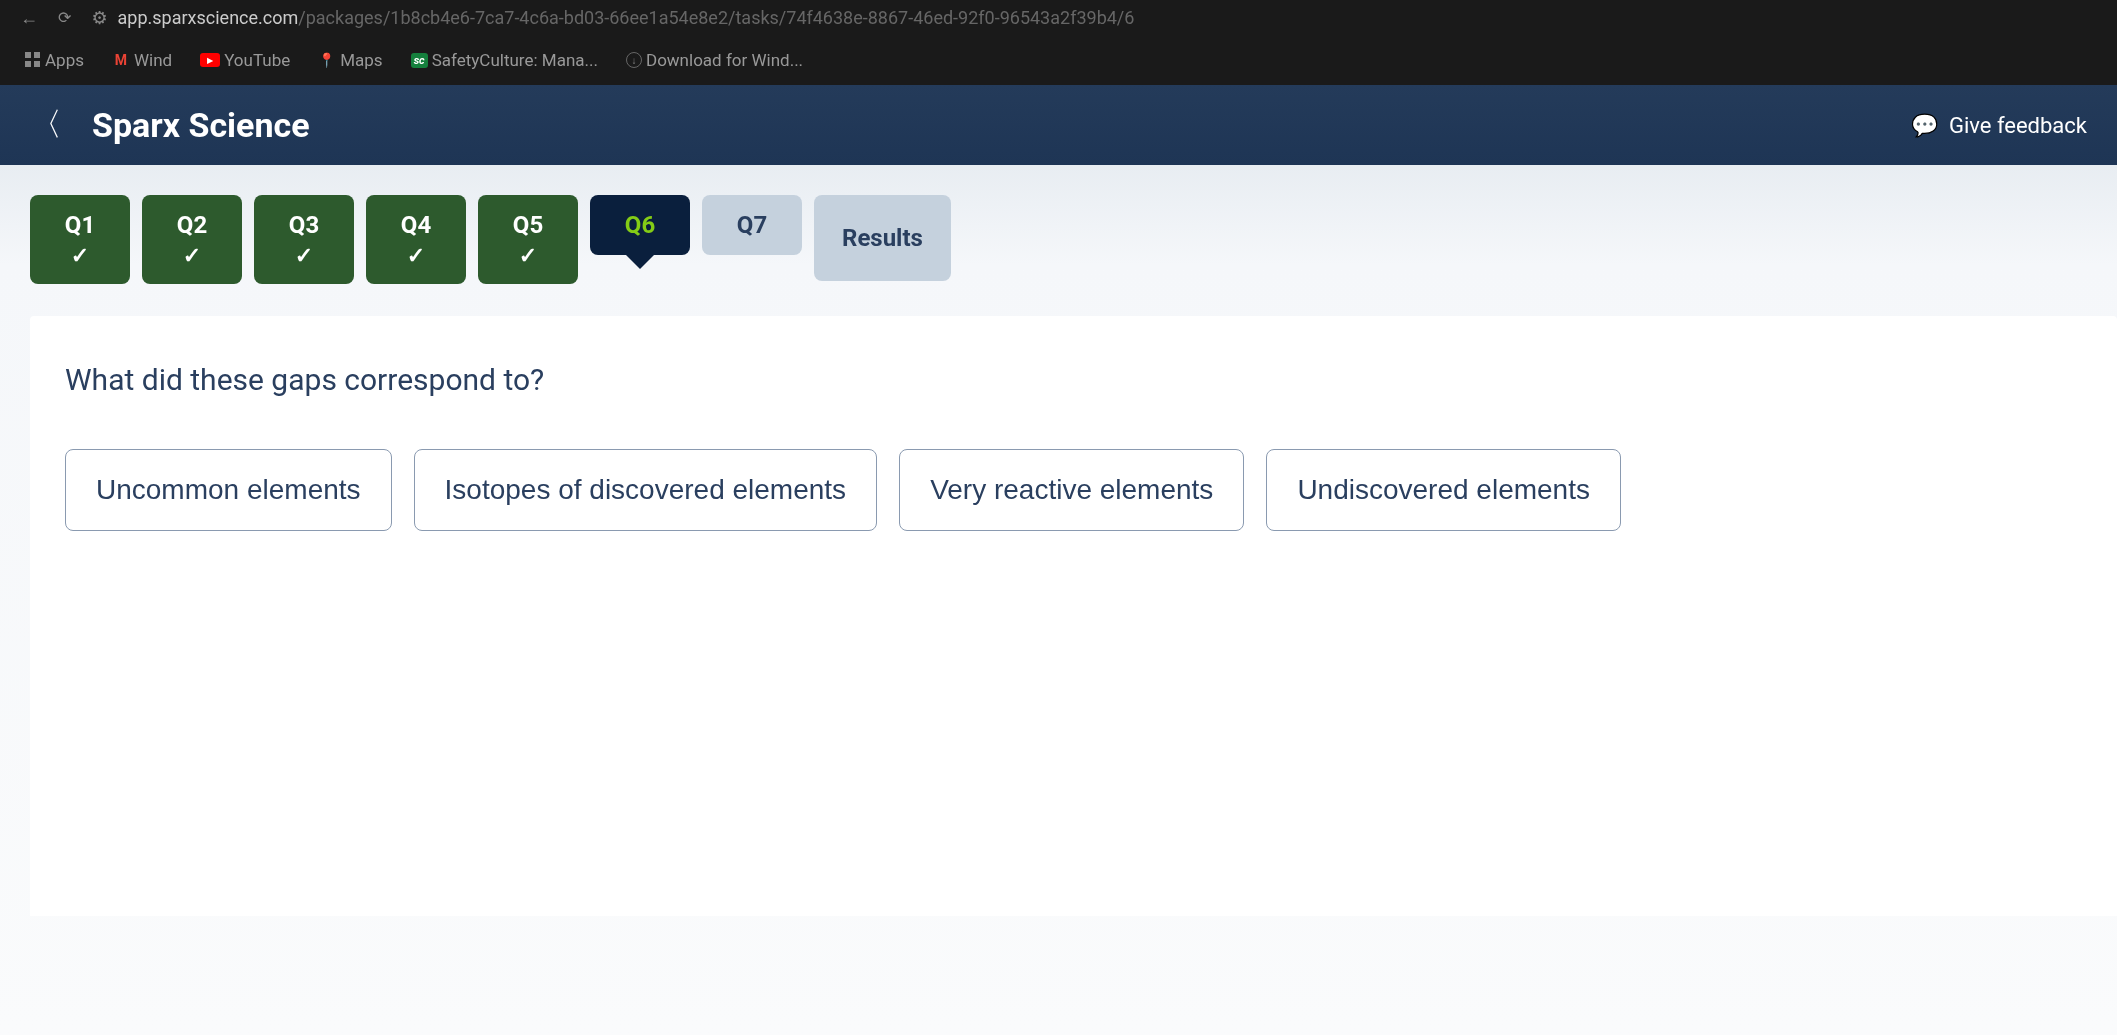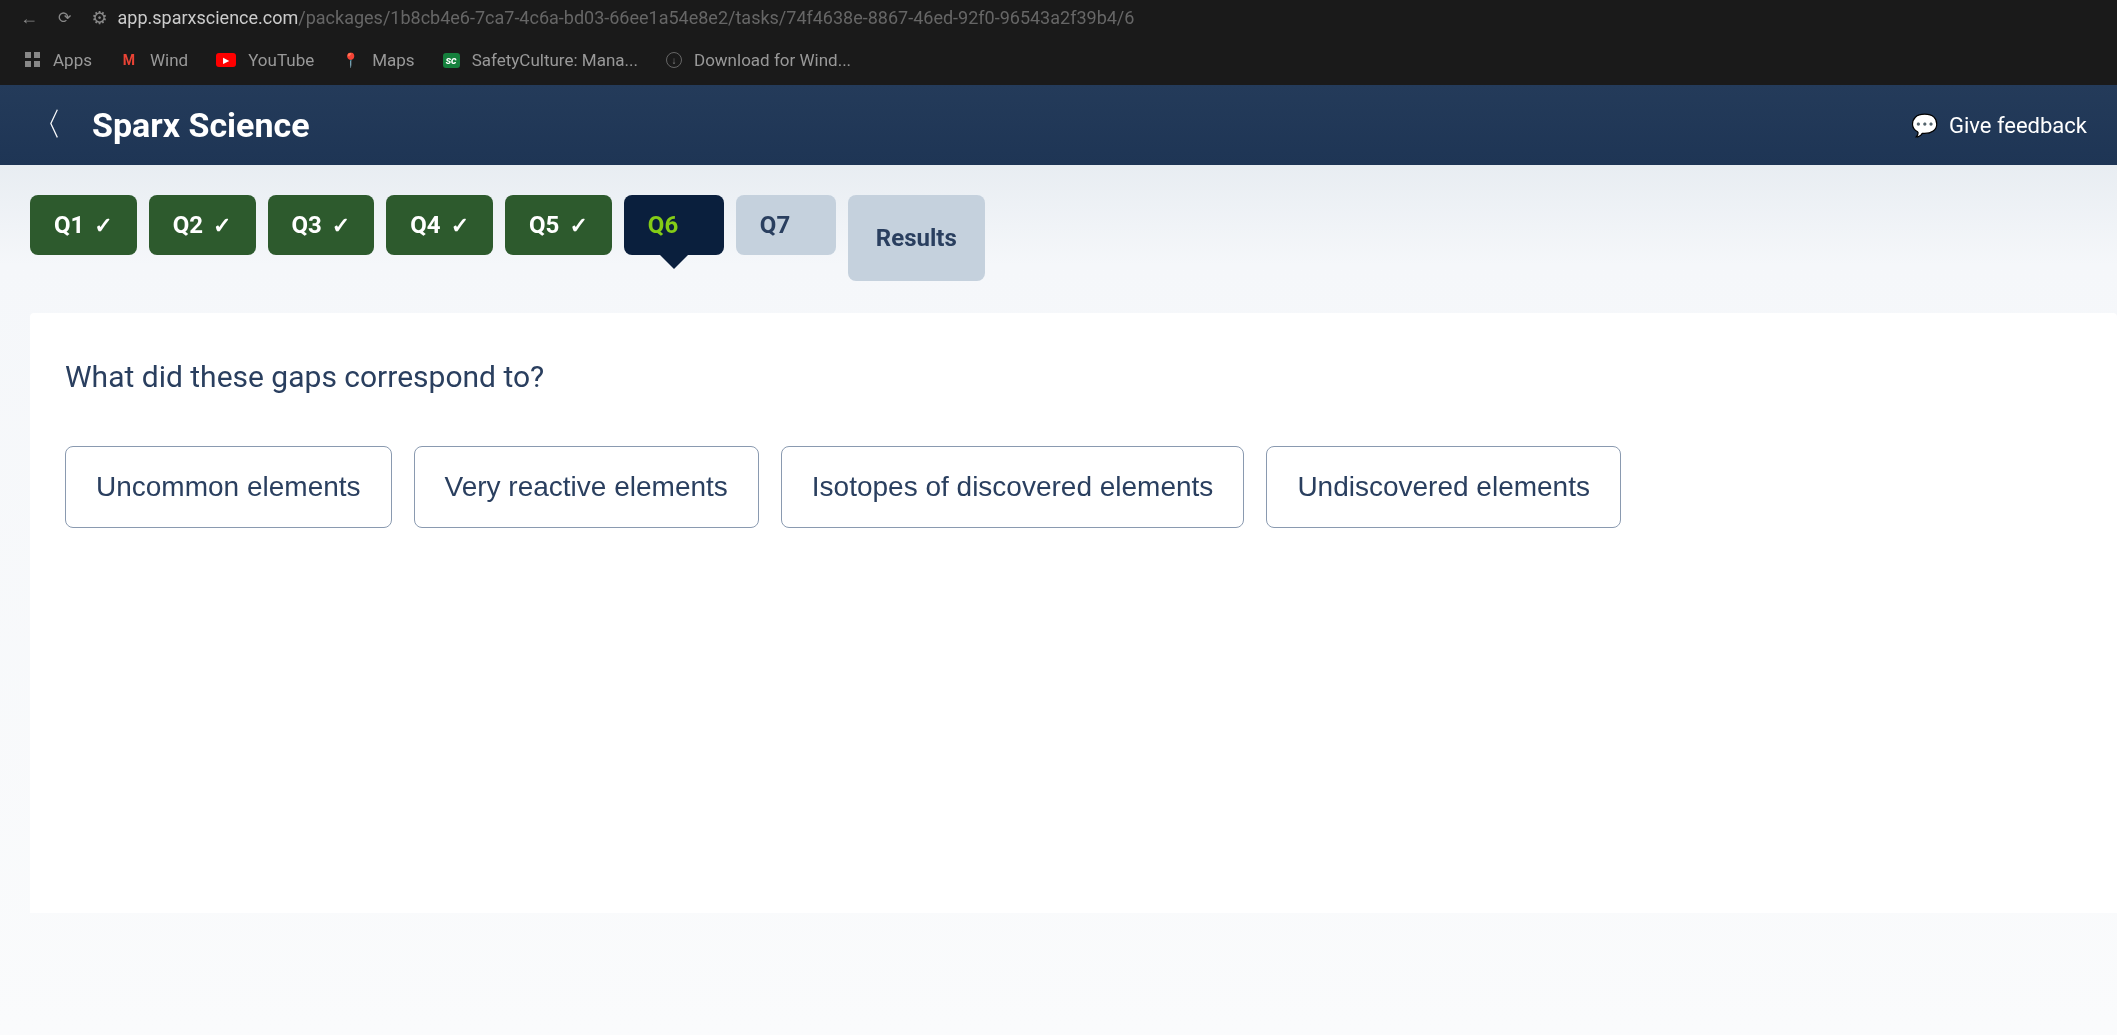--- a/index.html
+++ b/index.html
@@ -48,21 +48,21 @@
       background: #1a1a1a;
       height: 50px;
       display: flex;
       align-items: center;
       padding: 0 25px;
       gap: 28px;
     }
     .bookmark-item {
       display: flex;
       align-items: center;
-      gap: 12px;
+      gap: 4px;
       color: #999;
       font-size: 17px;
       cursor: pointer;
     }
     .bookmark-icon {
       width: 18px;
       height: 18px;
       display: inline-flex;
       align-items: center;
       justify-content: center;
@@ -164,24 +164,25 @@
       gap: 12px;
       align-items: flex-start;
     }
     .tab {
       padding: 16px 24px;
       border-radius: 8px;
       font-size: 24px;
       font-weight: 700;
       display: flex;
       align-items: center;
-      gap: 10px;
+      gap: 4px;
       cursor: pointer;
       min-width: 100px;
       justify-content: space-between;
+      flex-direction: column;
     }
     .tab-completed {
       background: #2d5a2d;
       color: white;
     }
     .tab-current {
       background: #0a1f3d;
       color: #84cc16;
       position: relative;
     }
@@ -324,18 +325,18 @@
       <span>Results</span>
     </div>
   </div>
 
   <div class="question-card">
     <div class="question-text">
       <div>What did these gaps correspond to?</div>
     </div>
     <div class="answer-options">
       <button class="answer-option">Uncommon elements</button>
+      <button class="answer-option">Isotopes of discovered elements</button>
       <button class="answer-option">Very reactive elements</button>
-      <button class="answer-option">Isotopes of discovered elements</button>
       <button class="answer-option">Undiscovered elements</button>
     </div>
   </div>
 </div>
 
 </body></html>

